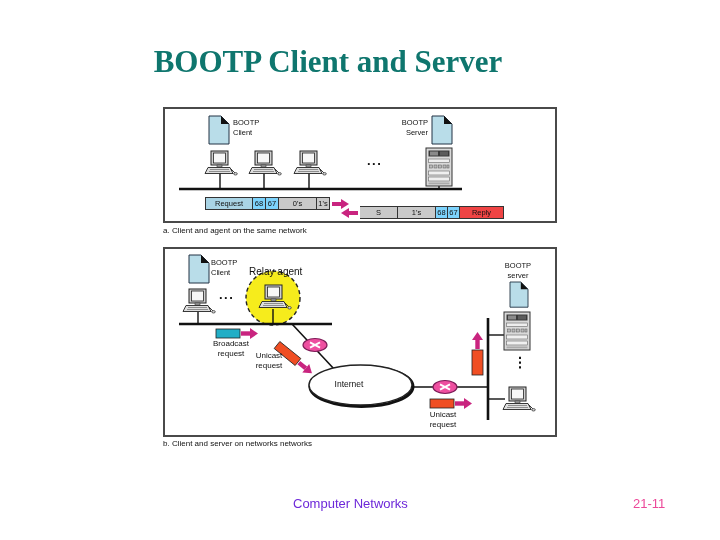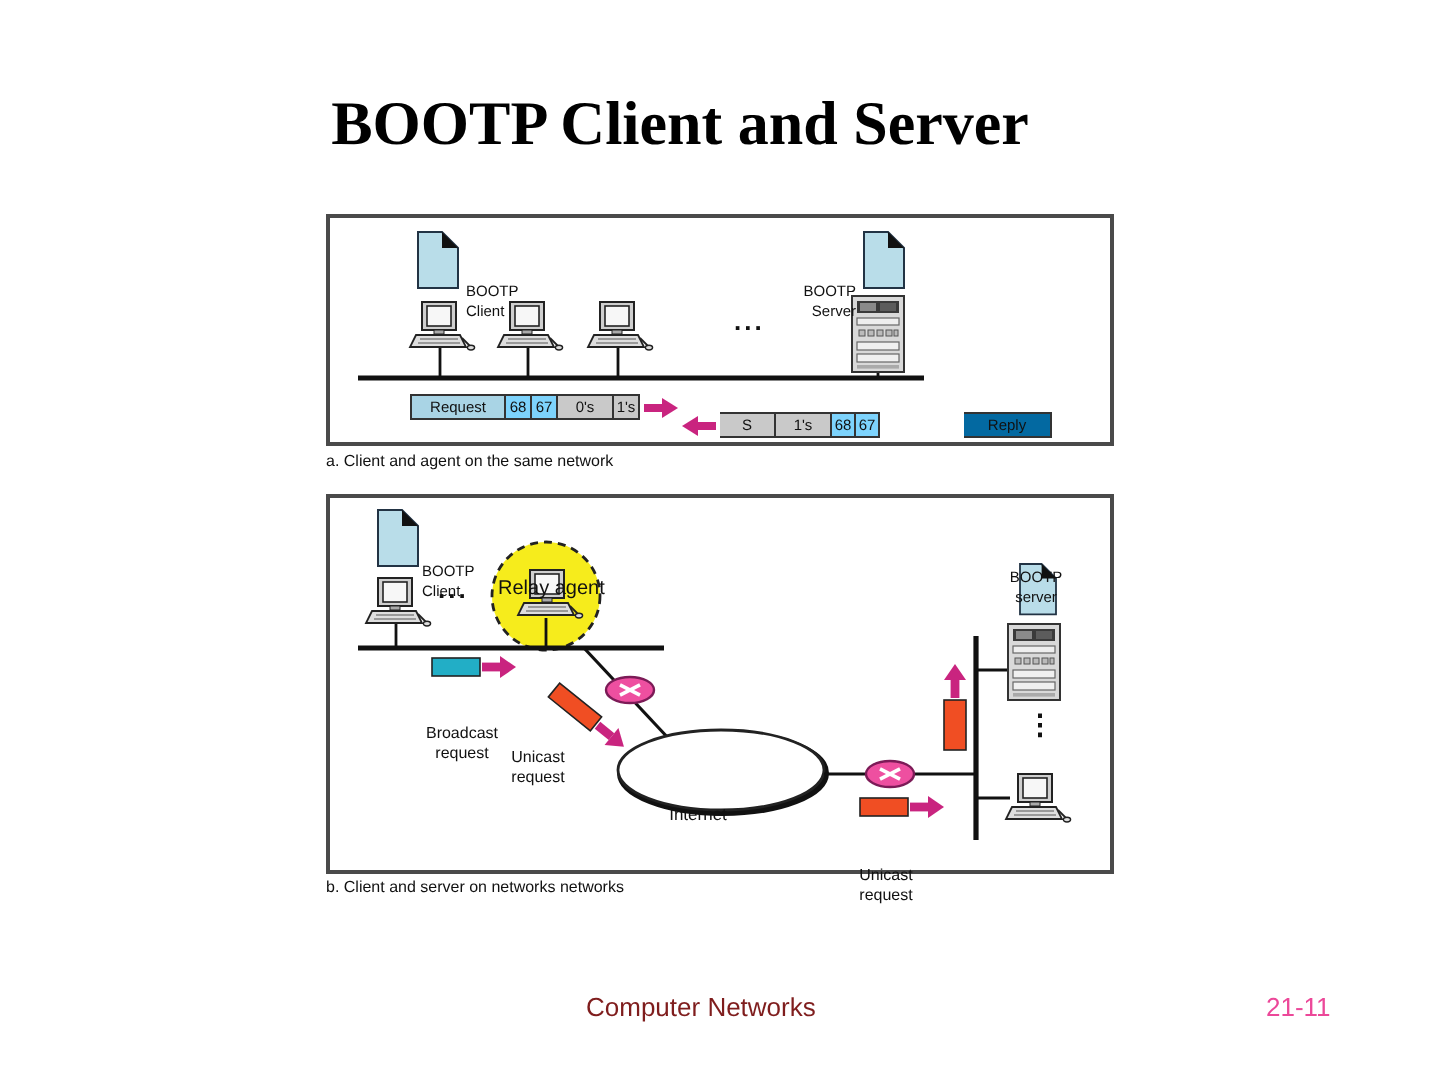--- a/index.html
+++ b/index.html
@@ -1,42 +1,42 @@
 <!DOCTYPE html>
 <html><head>
 <meta charset="utf-8">
 <style>
   html,body{margin:0;padding:0;}
   .slide{position:relative;width:720px;height:540px;background:#ffffff;overflow:hidden;
          font-family:"Liberation Sans",sans-serif;}
   .title{position:absolute;left:0;top:44px;width:656px;text-align:center;
-         font-family:"Liberation Serif",serif;font-weight:bold;font-size:31px;color:#000000;padding-left:12px;}
+         font-family:"Liberation Serif",serif;font-weight:bold;font-size:31px;color:#0f766e;}
   .panel{position:absolute;background:#fff;border:2px solid #4a4a4a;}
   .panel-a{left:163px;top:107px;width:390px;height:112px;}
   .panel-b{left:163px;top:247px;width:390px;height:186px;}
   .layer{position:absolute;left:0;top:0;}
-  .lbl{position:absolute;font-size:7.5px;line-height:9.5px;color:#111;margin-top:23px;}
+  .lbl{position:absolute;font-size:7.5px;line-height:9.5px;color:#111;}
   .ml{white-space:pre-line;}
   .ctr{text-align:center;}
   .rt{text-align:right;}
   .dots-h{position:absolute;font-weight:bold;font-size:13px;letter-spacing:1.5px;color:#111;}
   .dots-v{position:absolute;font-weight:bold;font-size:14px;color:#111;line-height:14px;}
   .caption{position:absolute;font-size:8px;color:#111;}
-  .footer-left{position:absolute;left:293px;top:496px;font-size:13px;color:#7f1d1d;}
+  .footer-left{position:absolute;left:293px;top:496px;font-size:13px;color:#6d28d9;}
   .footer-right{position:absolute;left:633px;top:496px;font-size:13px;color:#ec4899;}
   
   .packet{position:absolute;display:flex;align-items:center;}
   .cell{height:13px;border:1px solid #333;border-left:none;display:flex;align-items:center;
         justify-content:center;font-size:7.5px;color:#111;box-sizing:border-box;}
   .cell:first-of-type{border-left:1px solid #333;}
   .c-blue{background:#a9d4e5;}
   .c-pink{background:#7dd3fc;}
   .c-gray{background:#c9c9c9;}
-  .c-tan{background:#0369a1;margin-left:42px;}
-  .w-req{width:48px;} .w-sm{width:13px;} .w-md{width:28px;} .w-s2{width:12px;} .w-rep{width:44px;}
+  .c-tan{background:#ef4444;}
+  .w-req{width:48px;} .w-sm{width:13px;} .w-md{width:38px;} .w-s2{width:12px;} .w-rep{width:44px;}
   .arr-bar{width:9px;height:4px;background:#c9247f;}
   .arr-head-r{width:0;height:0;border-left:8px solid #c9247f;border-top:5px solid transparent;
               border-bottom:5px solid transparent;}
   .arr-head-l{width:0;height:0;border-right:8px solid #c9247f;border-top:5px solid transparent;
               border-bottom:5px solid transparent;}
   .gap{width:2px;}
 </style>
 </head>
 <body>
 

